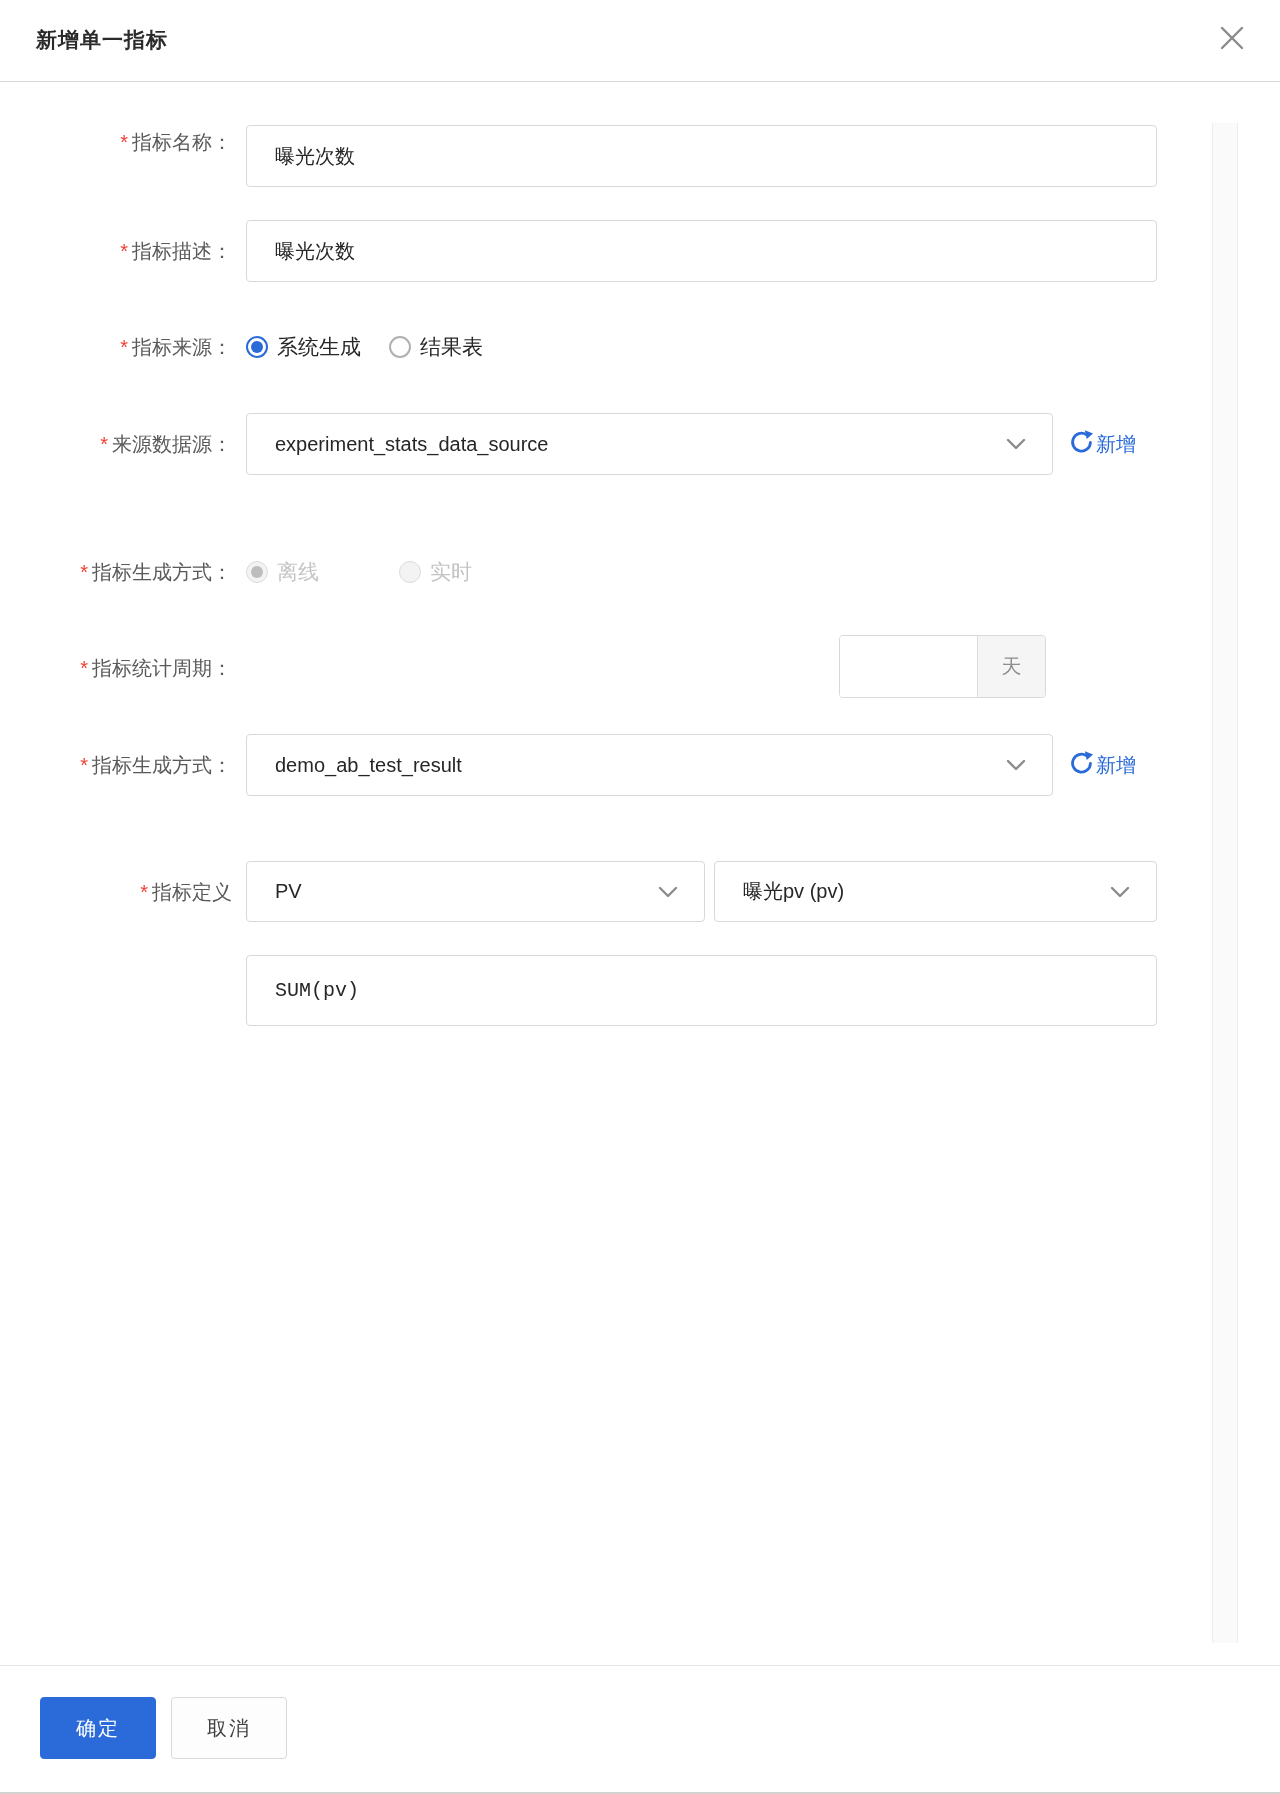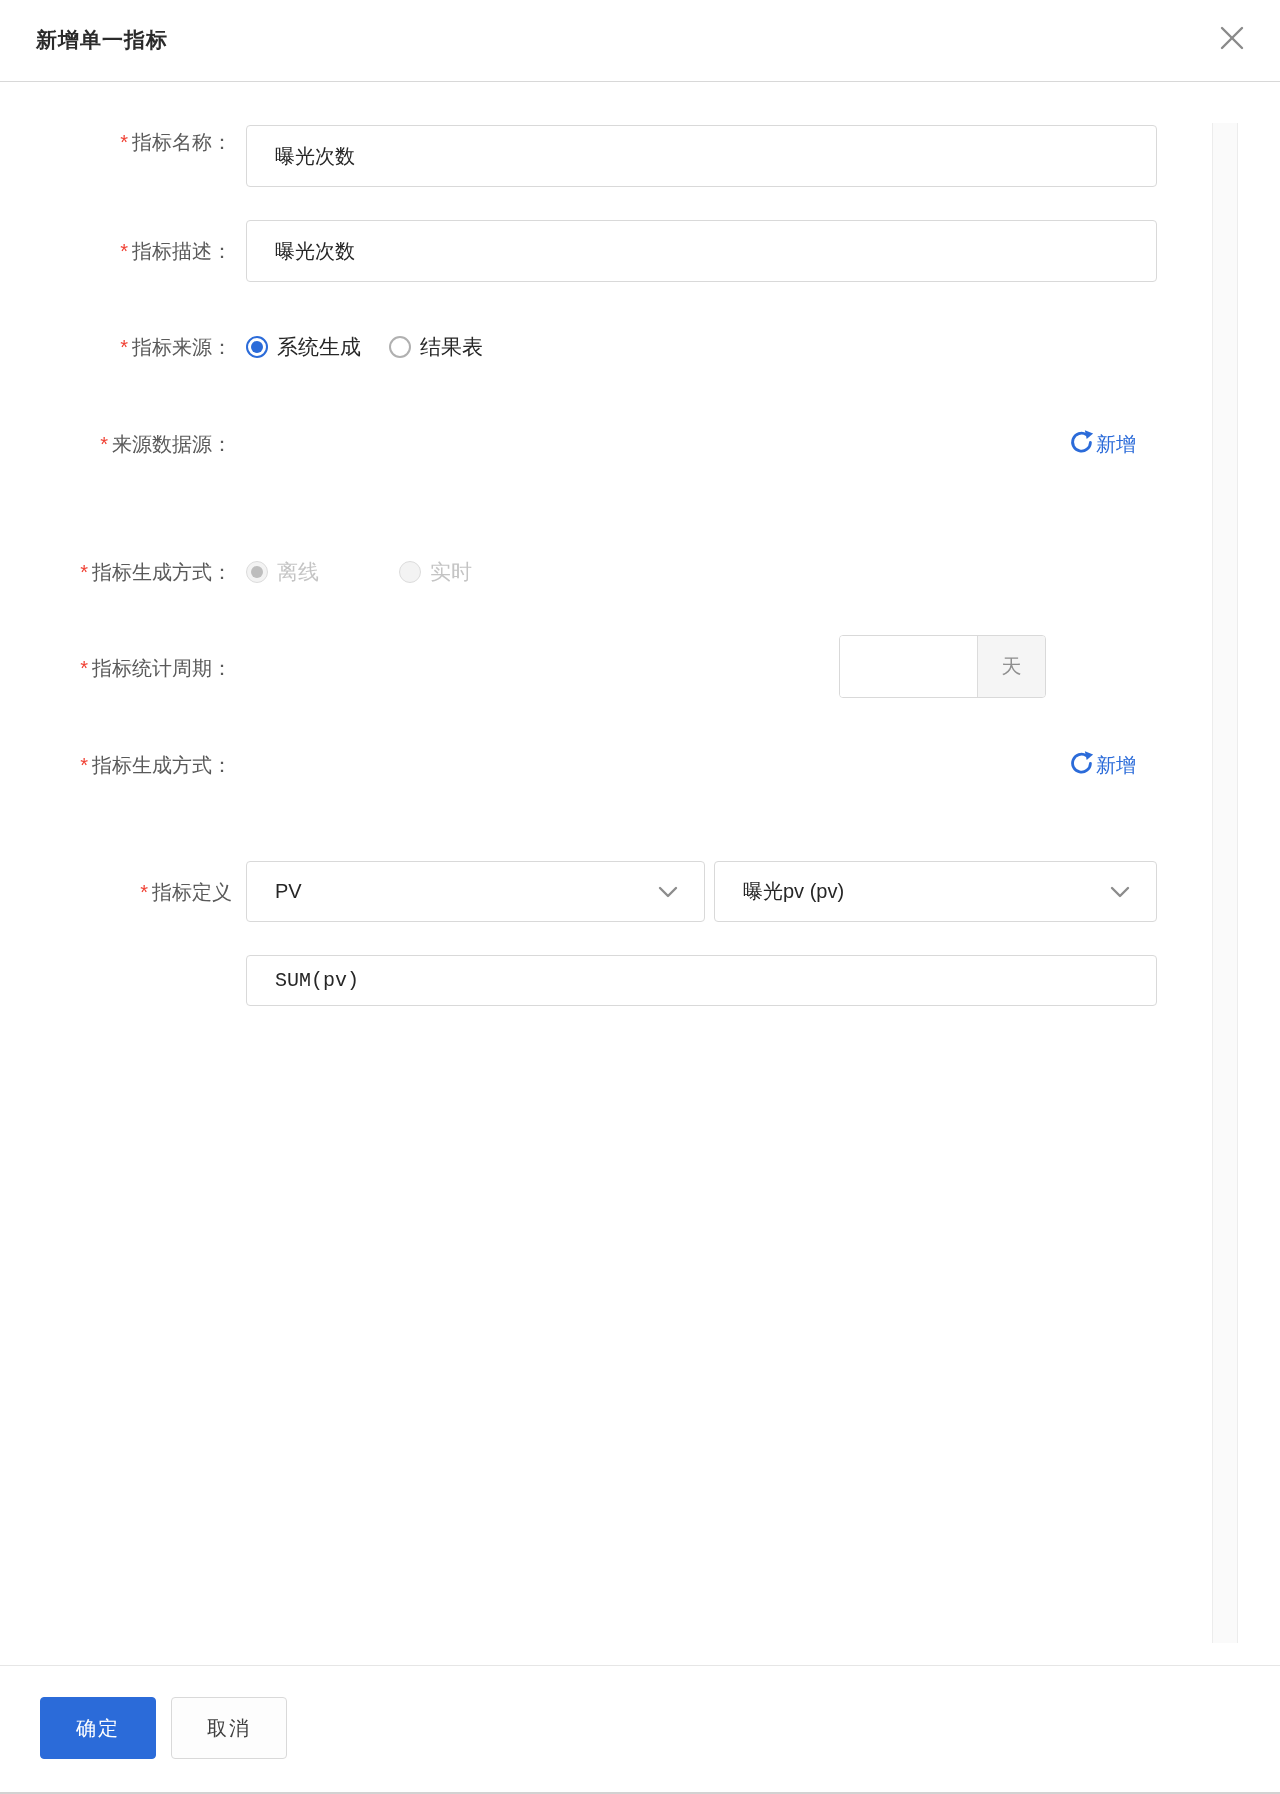--- a/index.html
+++ b/index.html
@@ -91,20 +91,28 @@
     </span>
     <span class="ritem">
       <span class="rdot off"></span>
       <span class="rlabel">结果表</span>
     </span>
   </div>
 
   <div class="abs flabel" style="top:429px">
     <span class="req">*</span><span>来源数据源：</span>
   </div>
+  <div class="abs sel" style="left:246px;top:413px;width:807px;height:62px">
+    <span class="val">experiment_stats_data_source</span>
+    <span class="chev">
+      <svg width="20" height="12" viewBox="0 0 20 12">
+          <polyline points="2,2 10,10 18,2" fill="none" stroke="#8c8c8c" stroke-width="2.4" stroke-linecap="round" stroke-linejoin="round"></polyline>
+        </svg>
+    </span>
+  </div>
   <div class="abs extras" style="left:1066px;top:413px">
     <span class="refresh-btn">
       <span>
         <svg width="27" height="27" viewBox="0 0 26 26">
           <path d="M17.6 5.4 A8.6 8.6 0 1 0 21.6 13" fill="none" stroke="#2b6bd9" stroke-width="2.7" stroke-linecap="round"></path>
           <polygon points="16.2,1.2 24.2,4.4 18.0,9.6" fill="#2b6bd9"></polygon>
         </svg>
       </span>
     </span>
     <span class="add-link">新增</span>
@@ -128,20 +136,28 @@
     <span class="req">*</span><span>指标统计周期：</span>
   </div>
   <div class="abs suffix-input" style="left:839px;top:635px;width:207px;height:63px">
     <input type="text" value="" style="">
     <span class="unit">天</span>
   </div>
 
   <div class="abs flabel" style="top:750px">
     <span class="req">*</span><span>指标生成方式：</span>
   </div>
+  <div class="abs sel" style="left:246px;top:734px;width:807px;height:62px">
+    <span class="val">demo_ab_test_result</span>
+    <span class="chev">
+      <svg width="20" height="12" viewBox="0 0 20 12">
+          <polyline points="2,2 10,10 18,2" fill="none" stroke="#8c8c8c" stroke-width="2.4" stroke-linecap="round" stroke-linejoin="round"></polyline>
+        </svg>
+    </span>
+  </div>
   <div class="abs extras" style="left:1066px;top:734px">
     <span class="refresh-btn">
       <span>
         <svg width="27" height="27" viewBox="0 0 26 26">
           <path d="M17.6 5.4 A8.6 8.6 0 1 0 21.6 13" fill="none" stroke="#2b6bd9" stroke-width="2.7" stroke-linecap="round"></path>
           <polygon points="16.2,1.2 24.2,4.4 18.0,9.6" fill="#2b6bd9"></polygon>
         </svg>
       </span>
     </span>
     <span class="add-link">新增</span>
@@ -160,19 +176,19 @@
   </div>
   <div class="abs sel" style="left:714px;top:861px;width:443px;height:61px">
     <span class="val">曝光pv (pv)</span>
     <span class="chev">
       <svg width="20" height="12" viewBox="0 0 20 12">
           <polyline points="2,2 10,10 18,2" fill="none" stroke="#8c8c8c" stroke-width="2.4" stroke-linecap="round" stroke-linejoin="round"></polyline>
         </svg>
     </span>
   </div>
 
-  <input class="abs tinput" style="left: 246px; top: 955px; width: 911px; height: 51px;" type="text" value="SUM(pv)">
+  <input class="abs tinput" style="left: 246px; top: 955px; width: 911px; height: 71px;" type="text" value="SUM(pv)">
 
   <div class="abs hr2" style="top:1665px"></div>
   <div class="abs btn btn-primary" style="left:40px;top:1697px;width:116px">确定</div>
   <div class="abs btn btn-plain" style="left:171px;top:1697px;width:116px">取消</div>
 
 </div>
 
 </body></html>

